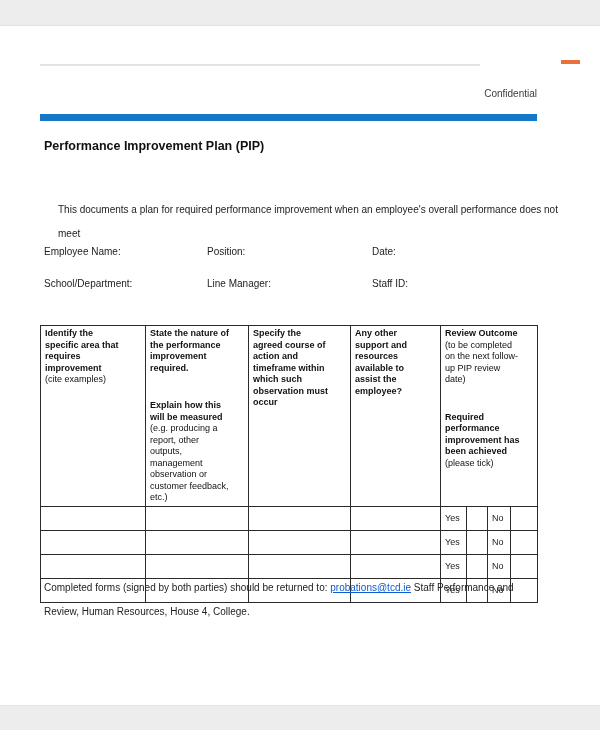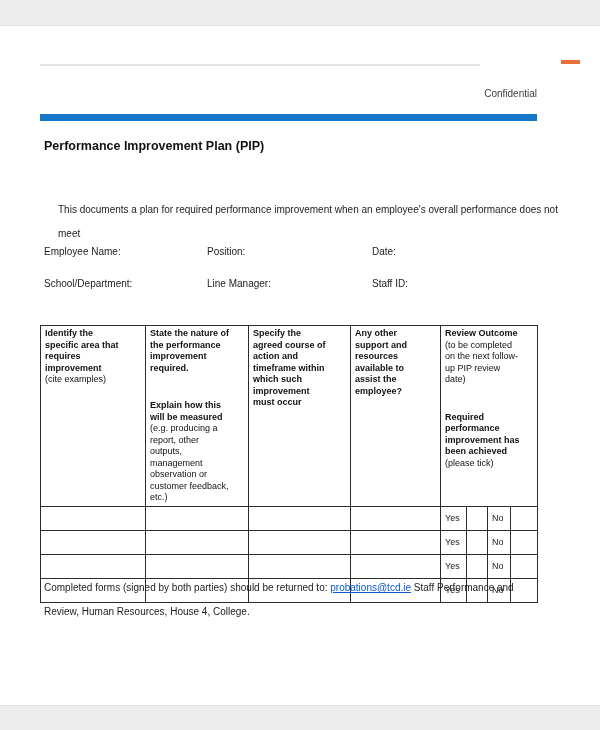--- a/index.html
+++ b/index.html
@@ -78,21 +78,21 @@
         <tr>
       <th>
         <span class="b">Identify the specific area that requires improvement</span>
         <span class="blk">(cite examples)</span>
       </th>
       <th>
         <div class="p"><span class="b">State the nature of the performance improvement required.</span></div>
         <div class="p"><span class="b">Explain how this will be measured</span> <span>(e.g. producing a report, other outputs, management observation or customer feedback, etc.)</span></div>
       </th>
       <th>
-        <span class="b">Specify the agreed course of action and timeframe within which such improvement must occur</span>
+        <span class="b">Specify the agreed course of action and timeframe within which such observation must occur</span>
       </th>
       <th>
         <span class="b">Any other support and resources available to assist the employee?</span>
       </th>
       <th colspan="4">
         <div class="p"><span class="b">Review Outcome</span> <span>(to be completed on the next follow-up PIP review date)</span></div>
         <div class="p"><span class="b">Required performance improvement has been achieved</span> <span>(please tick)</span></div>
       </th>
     </tr>
     <tr class="data-row">

